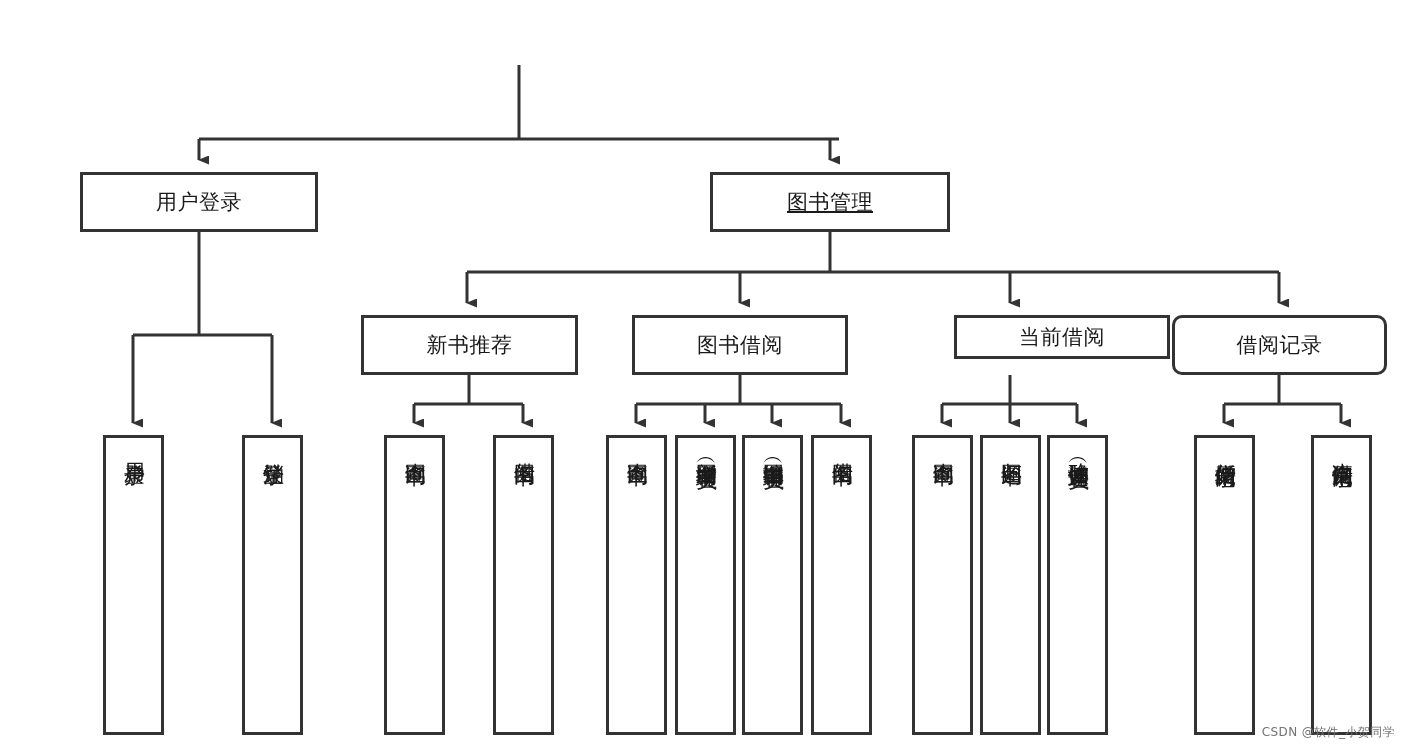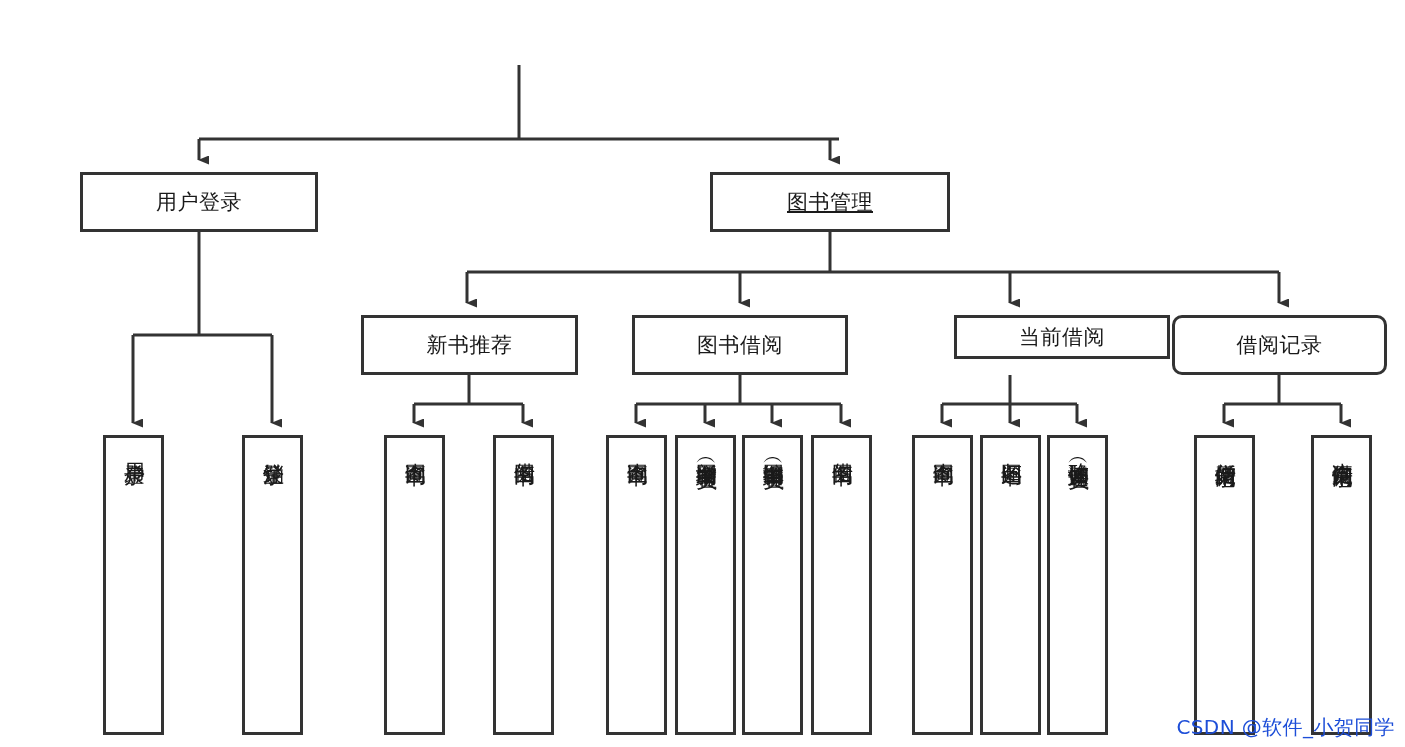--- a/index.html
+++ b/index.html
@@ -62,22 +62,22 @@
     font-size: 21px;
     line-height: 1.14;
     letter-spacing: 1px;
     white-space: nowrap;
     max-height: 284px;
   }
   .watermark {
     position: absolute;
     right: 10px;
     bottom: 6px;
-    font-size: 20px;
-    color: #1d4ed8;
+    font-size: 12px;
+    color: #737373;
     white-space: nowrap;
     letter-spacing: 0.4px;
   }
 </style>
 </head>
 <body>
 
 <div id="canvas">
 
   <svg id="edges" viewBox="0 0 1405 747" xmlns="http://www.w3.org/2000/svg">

